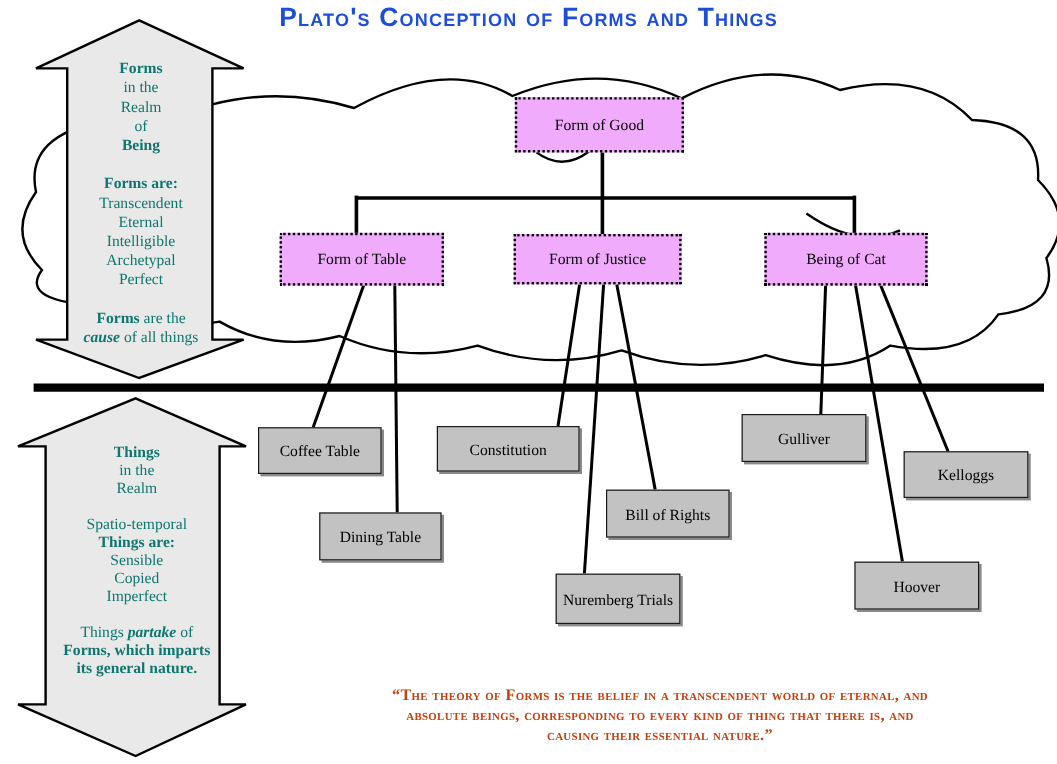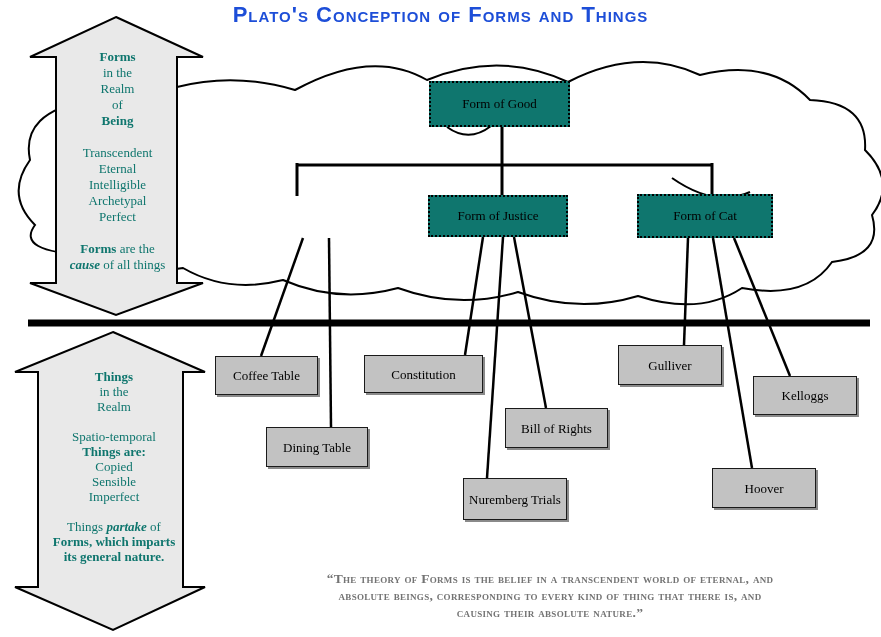--- a/index.html
+++ b/index.html
@@ -4,38 +4,38 @@
 <style>
   html,body{margin:0;padding:0;background:#fff;}
   #page{position:relative;width:881px;height:637px;background:#fff;overflow:hidden;
         font-family:"Liberation Serif", serif;color:#000;}
   #diagram-svg{position:absolute;left:0;top:0;}
 
   .page-title{position:absolute;left:0;top:2px;width:881px;text-align:center;
     font-family:"Liberation Sans", sans-serif;font-variant:small-caps;
     font-size:22px;font-weight:600;letter-spacing:1px;color:#1d4ed8;}
 
-  .formbox{position:absolute;background:#0f766e;border:2px dotted #000;
+  .formbox{position:absolute;background:#f0abfc;border:2px dotted #000;
     display:flex;align-items:center;justify-content:center;text-align:center;
     font-size:13px;box-sizing:border-box;}
   .thingbox{position:absolute;background:#c2c2c2;border:1px solid #1a1a1a;
     box-shadow:2px 2px 0 #8a8a8a;
     display:flex;align-items:center;justify-content:center;text-align:center;
     font-size:13px;line-height:15px;box-sizing:border-box;padding:2px;}
 
   .arrowtext{position:absolute;text-align:center;font-size:13px;color:#0f766e;}
   #upper-arrow-text{left:40px;top:49px;width:155px;line-height:16px;}
   #lower-arrow-text{left:28px;top:369px;width:172px;line-height:15px;}
   .rline{min-height:1em;}
   .bb{font-weight:bold;}
   .ii{font-style:italic;}
 
   .quote{position:absolute;left:235px;top:570px;width:630px;text-align:center;
     font-family:"Liberation Serif", serif;font-variant:small-caps;font-weight:bold;
-    font-size:13.5px;line-height:17px;letter-spacing:0.3px;color:#737373;}
+    font-size:13.5px;line-height:17px;letter-spacing:0.3px;color:#c2410c;}
 </style>
 </head>
 <body>
 
 <div id="page">
 
   <svg id="diagram-svg" width="881" height="637" viewBox="0 0 881 637">
 
     <path d="M 35 225
          Q 5 195 30 160
@@ -86,57 +86,59 @@
 
   <div class="page-title">Plato's Conception of Forms and Things</div>
 
   <div id="upper-arrow-text" class="arrowtext">
       <div class="rline"><span class="bb">Forms</span></div>
       <div class="rline"><span>in the</span></div>
       <div class="rline"><span>Realm</span></div>
       <div class="rline"><span>of</span></div>
       <div class="rline"><span class="bb">Being</span></div>
       <div class="rline">&nbsp;</div>
+      <div class="rline"><span class="bb">Forms are:</span></div>
       <div class="rline"><span>Transcendent</span></div>
       <div class="rline"><span>Eternal</span></div>
       <div class="rline"><span>Intelligible</span></div>
       <div class="rline"><span>Archetypal</span></div>
       <div class="rline"><span>Perfect</span></div>
       <div class="rline">&nbsp;</div>
       <div class="rline"><span class="bb">Forms</span><span> are the</span></div>
       <div class="rline"><span class="bb ii">cause</span><span> of all things</span></div>
     </div>
   <div id="lower-arrow-text" class="arrowtext">
       <div class="rline"><span class="bb">Things</span></div>
       <div class="rline"><span>in the</span></div>
       <div class="rline"><span>Realm</span></div>
       <div class="rline">&nbsp;</div>
       <div class="rline"><span>Spatio-temporal</span></div>
       <div class="rline"><span class="bb">Things are:</span></div>
+      <div class="rline"><span>Sensible</span></div>
       <div class="rline"><span>Copied</span></div>
-      <div class="rline"><span>Sensible</span></div>
       <div class="rline"><span>Imperfect</span></div>
       <div class="rline">&nbsp;</div>
       <div class="rline"><span>Things </span><span class="bb ii">partake</span><span> of</span></div>
       <div class="rline"><span class="bb">Forms, which imparts</span></div>
       <div class="rline"><span class="bb">its general nature.</span></div>
     </div>
 
   <div class="formbox" style="left:429px;top:81px;width:141px;height:46px">Form of Good</div>
+  <div class="formbox" style="left:233px;top:194px;width:137px;height:44px">Form of Table</div>
   <div class="formbox" style="left:428px;top:195px;width:140px;height:42px">Form of Justice</div>
-  <div class="formbox" style="left:637px;top:194px;width:136px;height:44px">Form of Cat</div>
+  <div class="formbox" style="left:637px;top:194px;width:136px;height:44px">Being of Cat</div>
 
   <div class="thingbox" style="left:215px;top:356px;width:103px;height:39px">Coffee Table</div>
   <div class="thingbox" style="left:266px;top:427px;width:102px;height:40px">Dining Table</div>
   <div class="thingbox" style="left:364px;top:355px;width:119px;height:38px">Constitution</div>
   <div class="thingbox" style="left:505px;top:408px;width:103px;height:40px">Bill of Rights</div>
   <div class="thingbox" style="left:463px;top:478px;width:104px;height:42px">Nuremberg Trials</div>
   <div class="thingbox" style="left:618px;top:345px;width:104px;height:40px">Gulliver</div>
   <div class="thingbox" style="left:753px;top:376px;width:104px;height:39px">Kelloggs</div>
   <div class="thingbox" style="left:712px;top:468px;width:104px;height:40px">Hoover</div>
 
   <div class="quote">
     <div>“The theory of Forms is the belief in a transcendent world of eternal, and</div>
     <div>absolute beings, corresponding to every kind of thing that there is, and</div>
-    <div>causing their absolute nature.”</div>
+    <div>causing their essential nature.”</div>
   </div>
 
 </div>
 
 </body></html>

